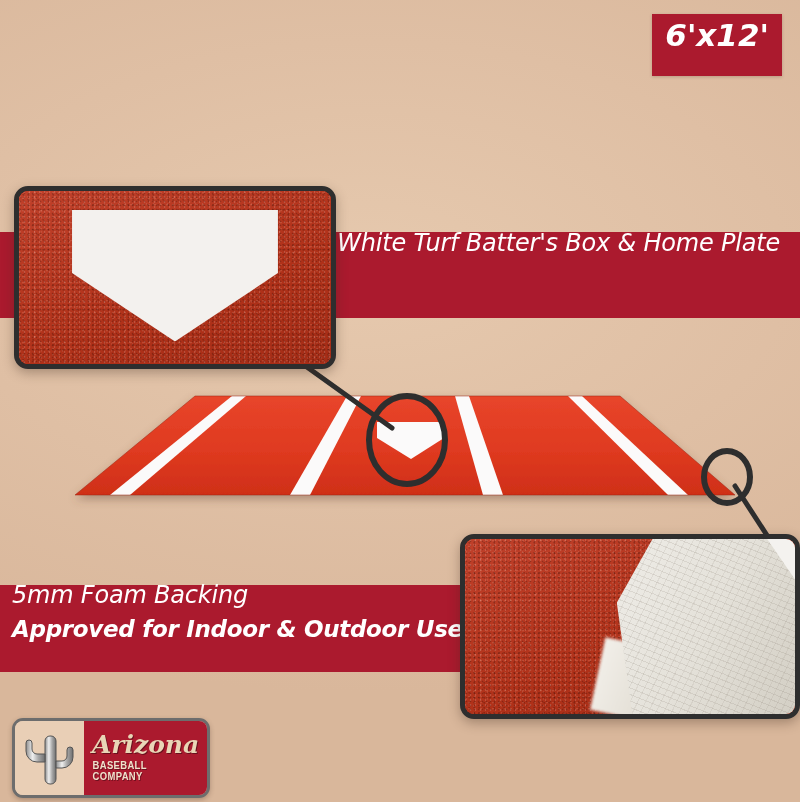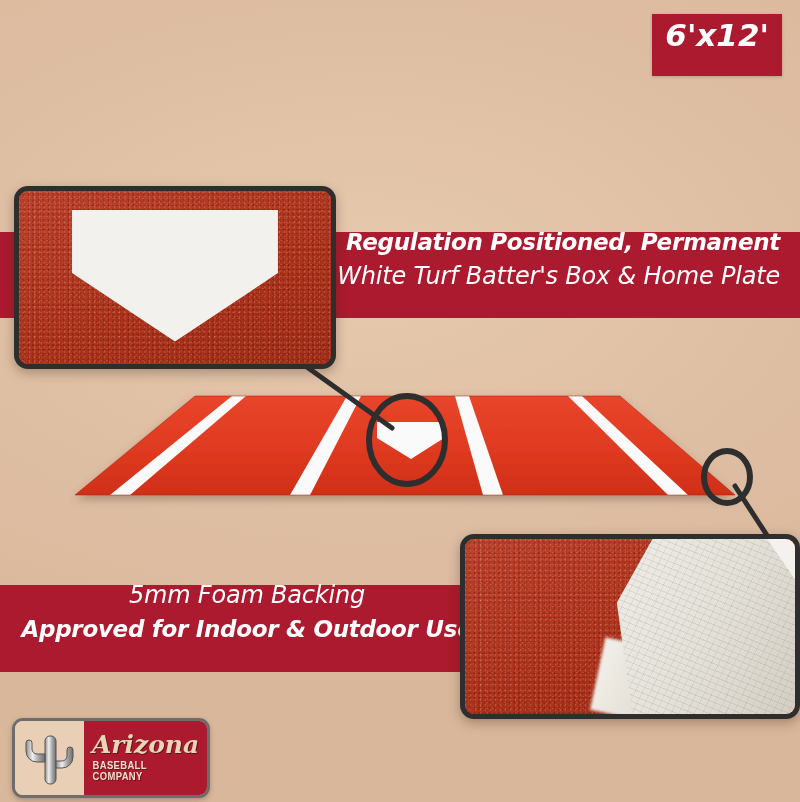--- a/index.html
+++ b/index.html
@@ -67,21 +67,21 @@
     position:absolute;left:0;width:800px;background:#ab1a2e;z-index:3;
   }
   .banner-top{top:232px;height:86px;}
   .banner-bottom{top:585px;height:87px;}
 
   .banner-text{
     position:absolute;z-index:5;color:#ffffff;
     font-family:"DejaVu Sans","Liberation Sans",sans-serif;
   }
   .bt-top{right:20px;top:226px;text-align:right;width:470px;}
-  .bt-bottom{left:12px;top:578px;text-align:center;width:470px;}
+  .bt-bottom{left:12px;top:578px;text-align:left;width:470px;}
 
   .line-bold{
     display:block;font-size:23px;font-weight:bold;font-style:italic;
     line-height:1.42;letter-spacing:-0.3px;
   }
   .line-light{
     display:block;font-size:24px;font-weight:normal;font-style:italic;
     line-height:1.45;letter-spacing:-0.2px;
   }
 
@@ -234,21 +234,20 @@
   </div>
 
   <div class="inset inset-foam">
     <div class="turf"></div>
     <div class="foam-white-stripe"></div>
     <div class="foam-fiber"></div>
     <div class="foam-flap"></div>
   </div>
 
   <div class="banner-text bt-top">
-    <span class="line-bold">Regulation Positioned, Permanent</span>
     <span class="line-light">White Turf Batter's Box &amp; Home Plate</span>
   </div>
   <div class="banner-text bt-bottom">
     <span class="line-light">5mm Foam Backing</span>
     <span class="line-bold">Approved for Indoor &amp; Outdoor Use</span>
   </div>
 
   <div class="logo">
     <div class="logo-left">
       <svg class="cactus" width="52" height="56" viewBox="0 0 52 56">

